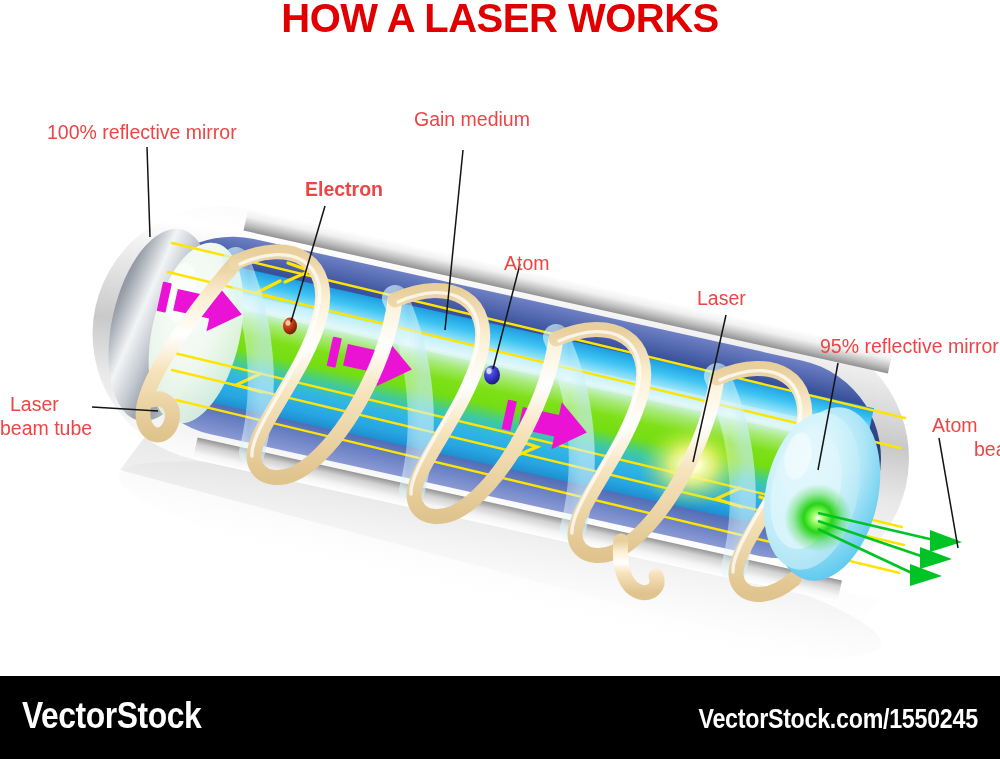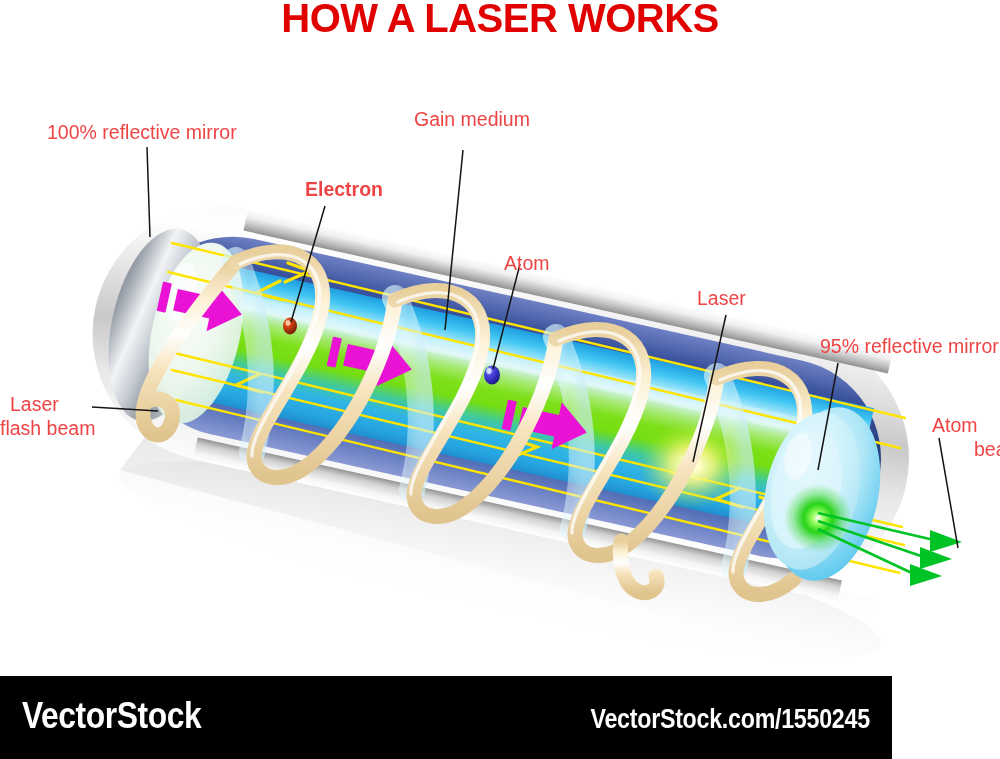--- a/index.html
+++ b/index.html
@@ -18,21 +18,21 @@
     color:#e00000;white-space:nowrap;
   }
 
   .lbl{
     position:absolute;
     font-family:"Liberation Sans","DejaVu Sans",sans-serif;
     font-size:19.5px;color:#ef4444;white-space:nowrap;line-height:25px;
   }
 
   .footer{
-    position:absolute;left:0;top:676px;width:892px;height:83px;
+    position:absolute;left:0;top:676px;width:1000px;height:83px;
     background:#000000;
     text-align:right;
   }
   .footer .fl{
     position:absolute;left:22px;top:19px;
     font-family:"Liberation Sans","DejaVu Sans",sans-serif;
     font-weight:bold;font-size:37px;color:#ffffff;letter-spacing:-0.5px;
     transform:scaleX(0.86);transform-origin:left center;
   }
   .footer .fr{
@@ -358,21 +358,21 @@
 
   <div class="lbl" style="left:414px; top:107px;">Gain medium</div>
 
   <div class="lbl" style="left:504px; top:251px;">Atom</div>
 
   <div class="lbl" style="left:697px; top:286px;">Laser</div>
 
   <div class="lbl" style="left:820px; top:334px;">95% reflective mirror</div>
 
   <div class="lbl" style="left:10px;  top:392px;">Laser</div>
-  <div class="lbl" style="left:0px;   top:416px;">flash beam</div>
+  <div class="lbl" style="left:0px;   top:416px;">beam tube</div>
 
   <div class="lbl" style="left:932px; top:413px;">Atom</div>
   <div class="lbl" style="left:929px; top:437px;margin-left:45px;">beam</div>
 
   <div class="footer">
     <div class="fl">VectorStock</div>
     <div class="fr">VectorStock.com/1550245</div>
   </div>
 
 </div>

